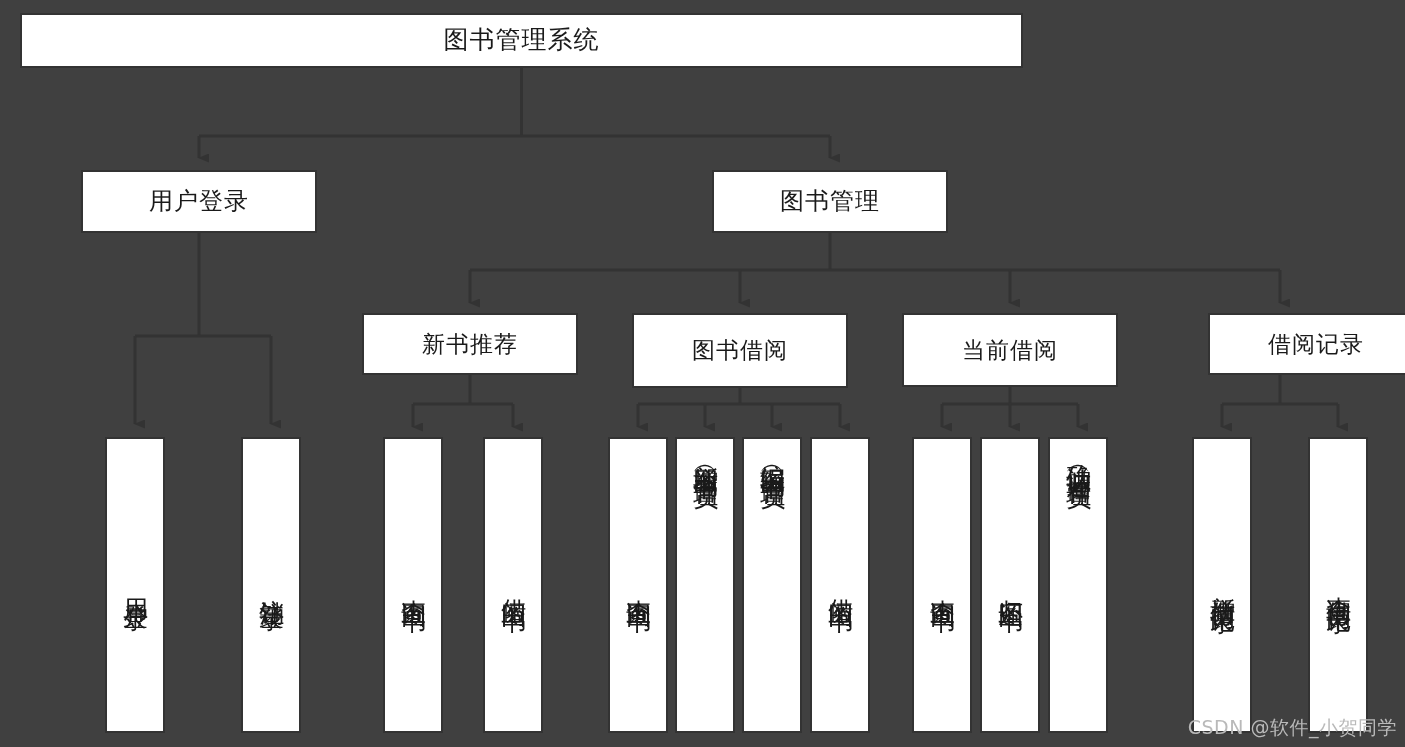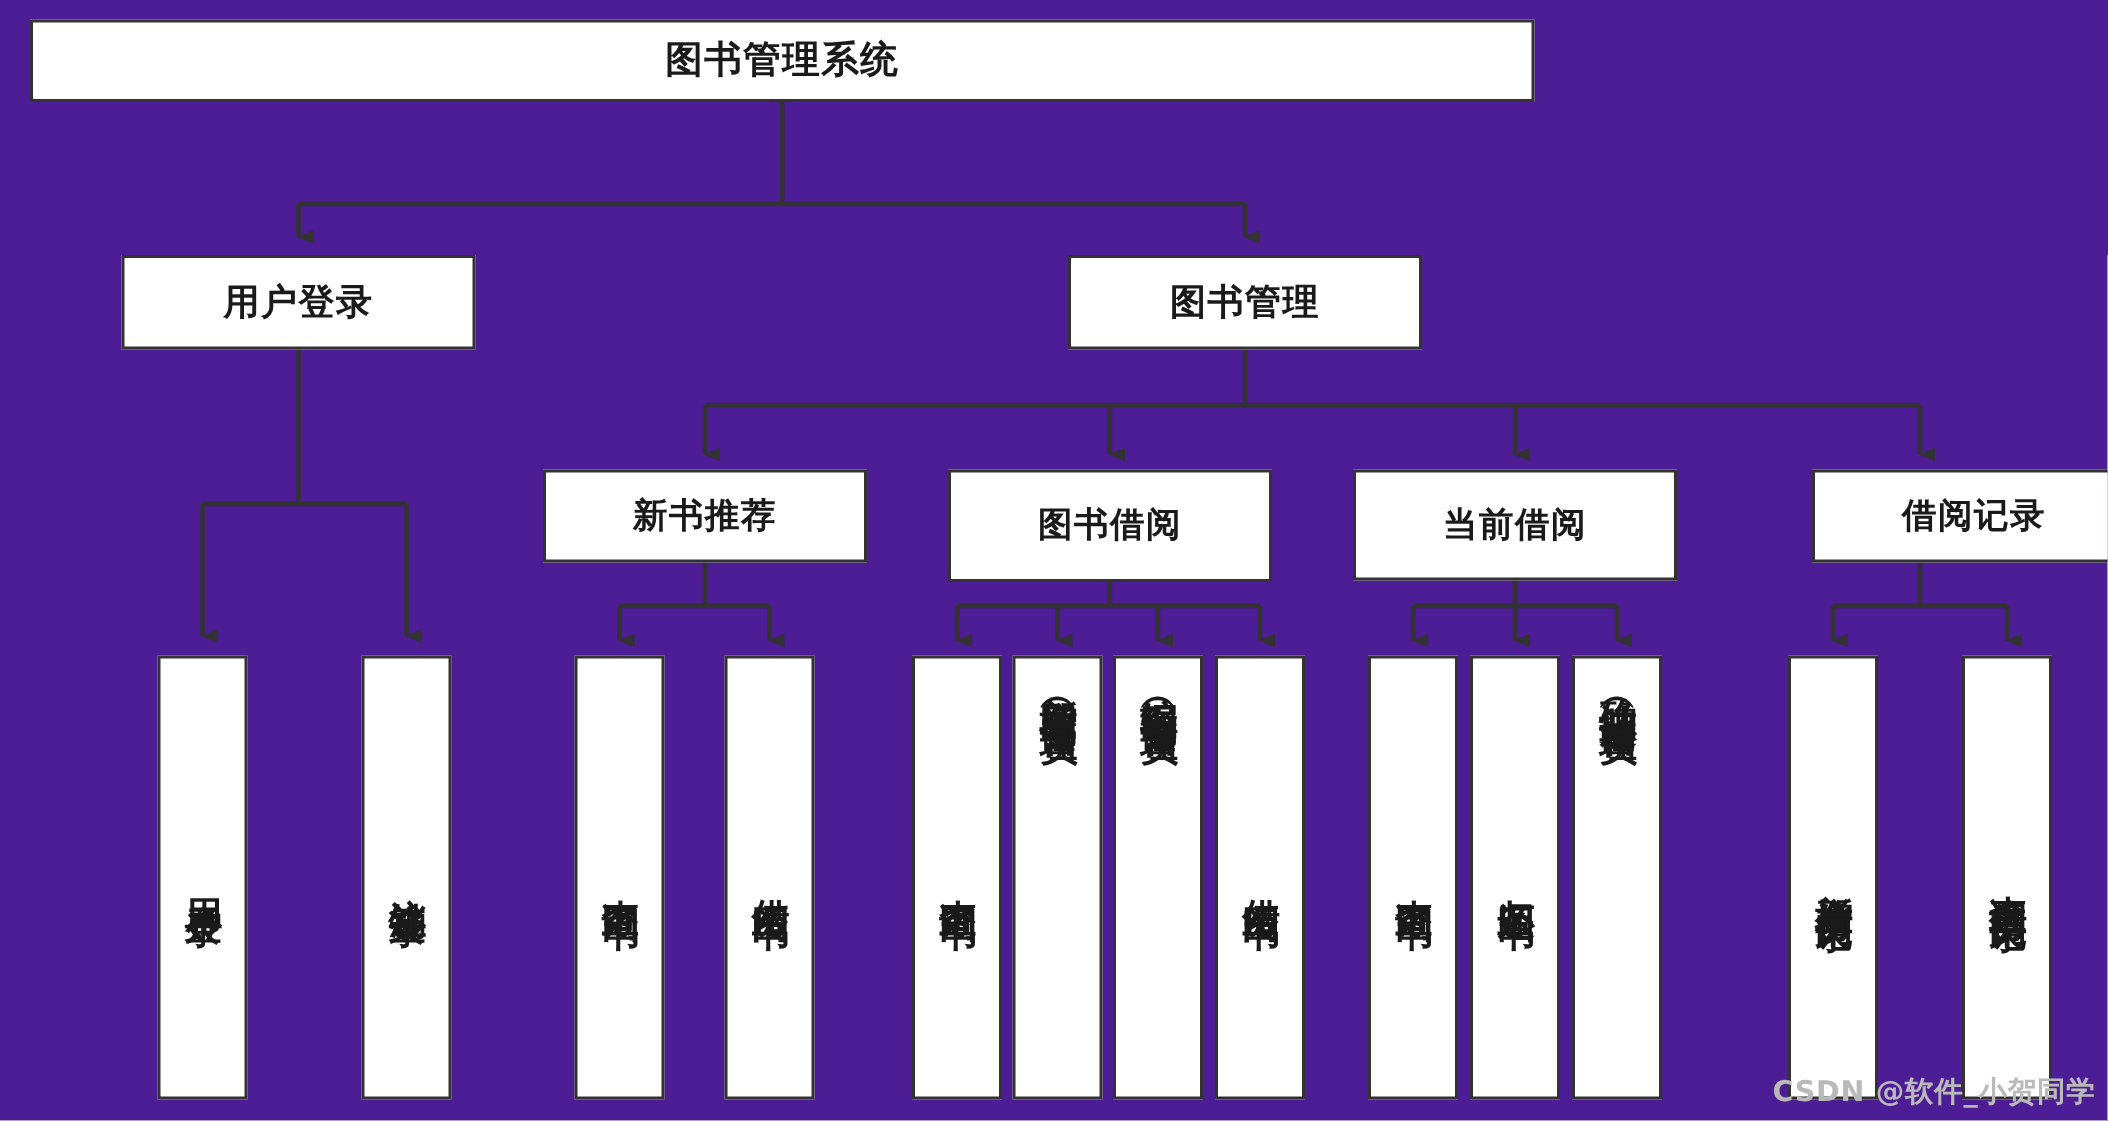--- a/index.html
+++ b/index.html
@@ -11,22 +11,21 @@
   body {
     font-family: "DejaVu Sans", "Liberation Sans", sans-serif;
     width: 1405px;
     height: 747px;
     overflow: hidden;
   }
   #diagram-root {
     position: relative;
     width: 1405px;
     height: 747px;
-    background: #4c1d95;
-    font-weight: bold;
+    background: #404040;
   }
   #edge-layer {
     position: absolute;
     left: 0;
     top: 0;
     width: 1405px;
     height: 747px;
     pointer-events: none;
   }
   .node {

